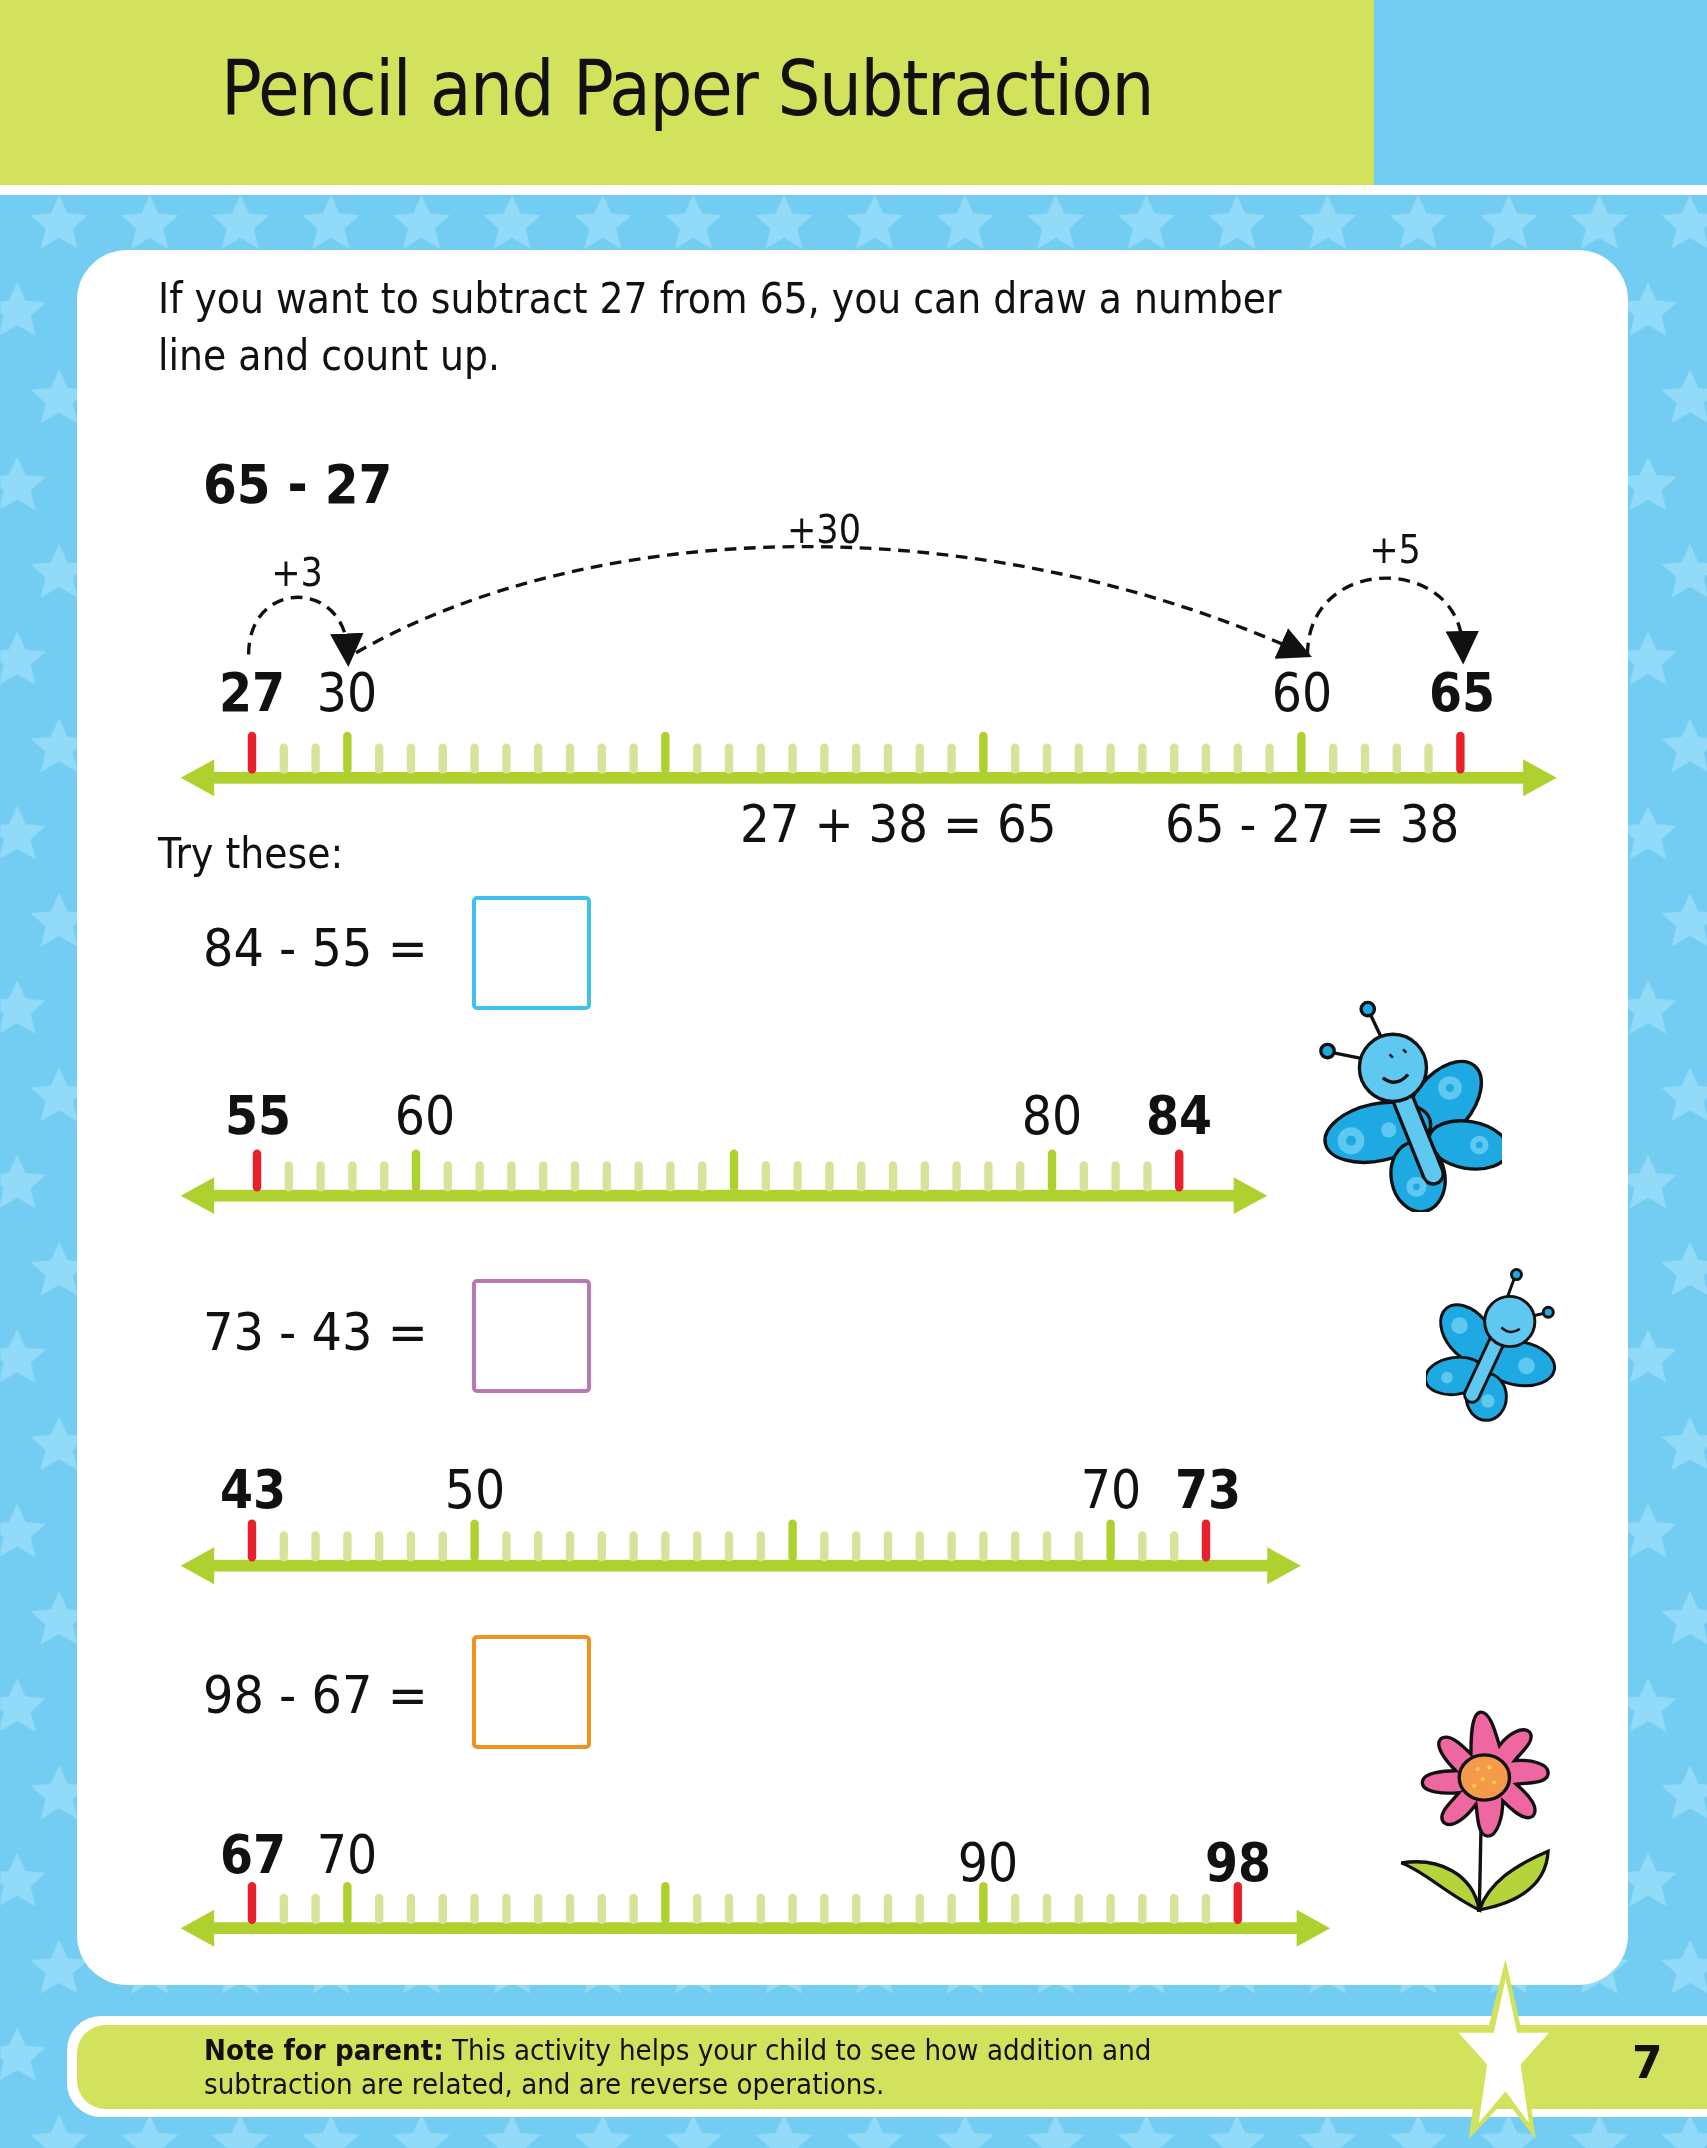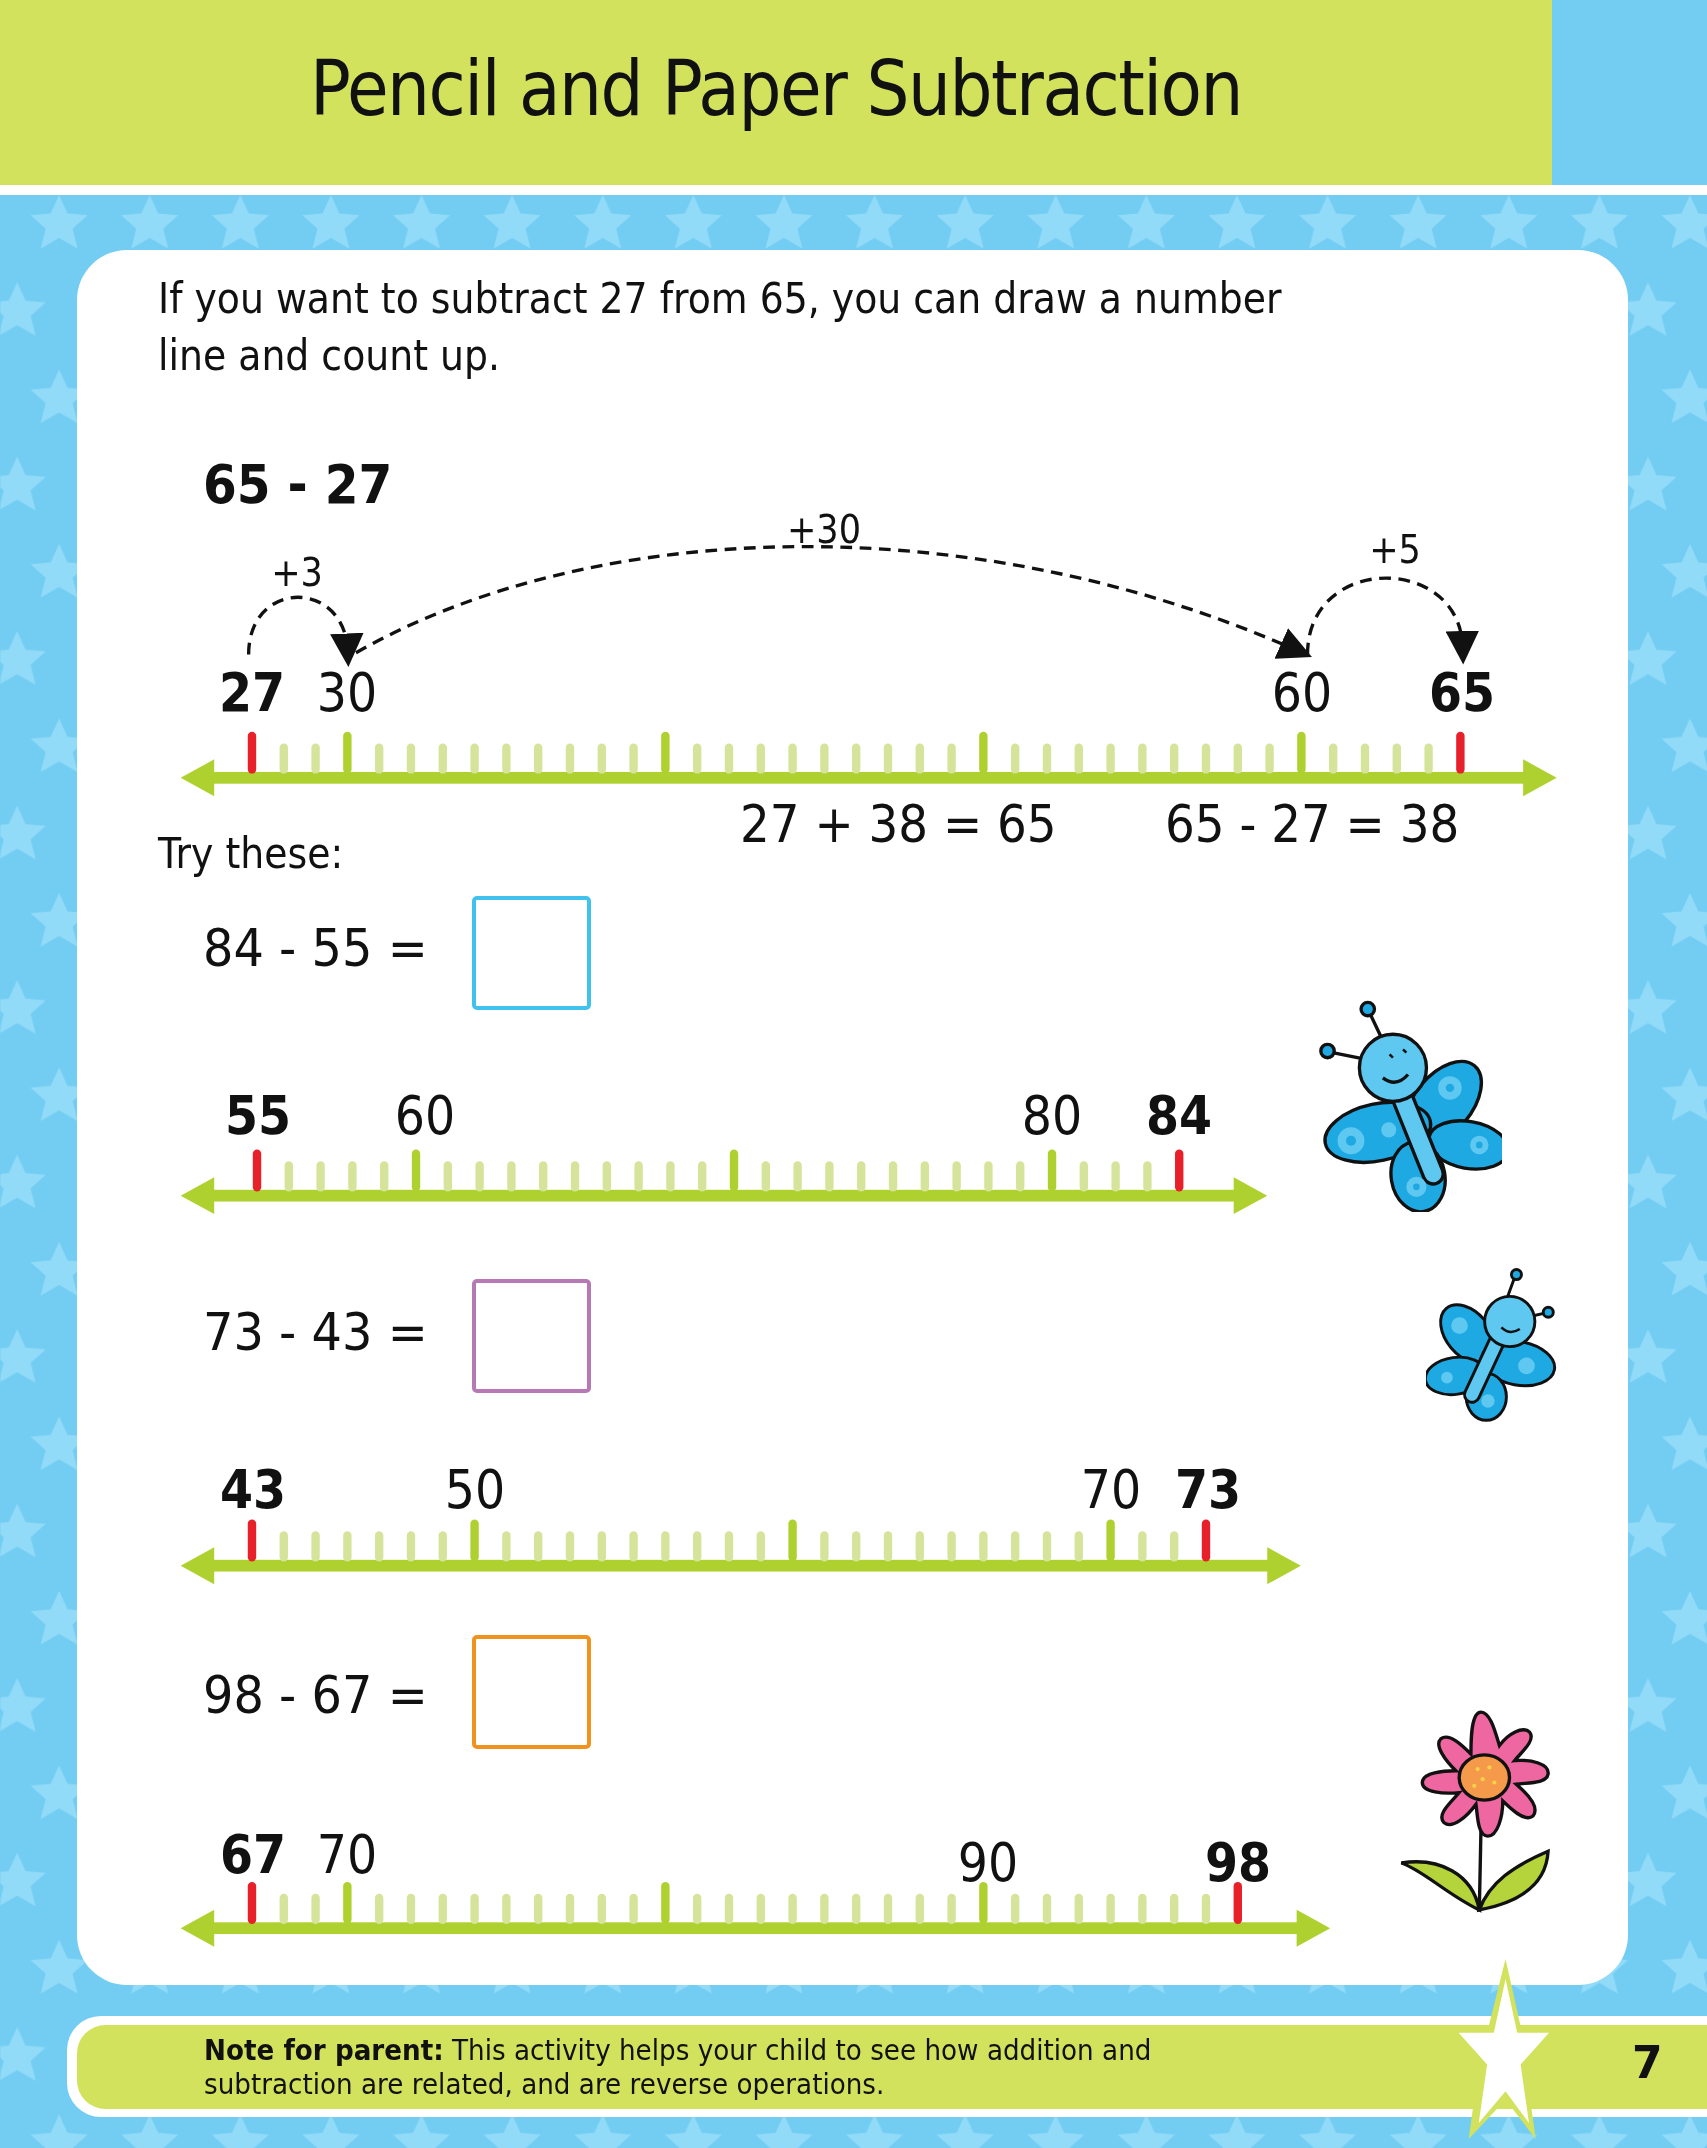--- a/index.html
+++ b/index.html
@@ -2,21 +2,21 @@
 <html style="font-size:13.4px"><head>
 <meta charset="utf-8">
 <style>
   html, body { margin:0; padding:0; }
   body {
     width:1708px; height:2148px; position:relative; overflow:hidden;
     font-family: "DejaVu Sans", "Liberation Sans", sans-serif;
     background:#73cdf3;
   }
   .header {
-    position:absolute; left:0; top:0; width:1552px; height:185px;
+    position:absolute; left:0; top:0; width:1374px; height:185px;
     background:#d3e25d;
   }
   .header-title {
     position:absolute; left:0; right:0; top:44px; text-align:center;
     font-size:77px; color:#111; letter-spacing:-1.7px;
     font-family: "DejaVu Sans", sans-serif; transform:scaleX(0.88);
   }
   .header-rule { position:absolute; left:0; top:185px; width:1708px; height:10px; background:#ffffff; }
   .stars-bg { position:absolute; left:0; top:195px; width:1708px; height:1953px; }
   .card {

